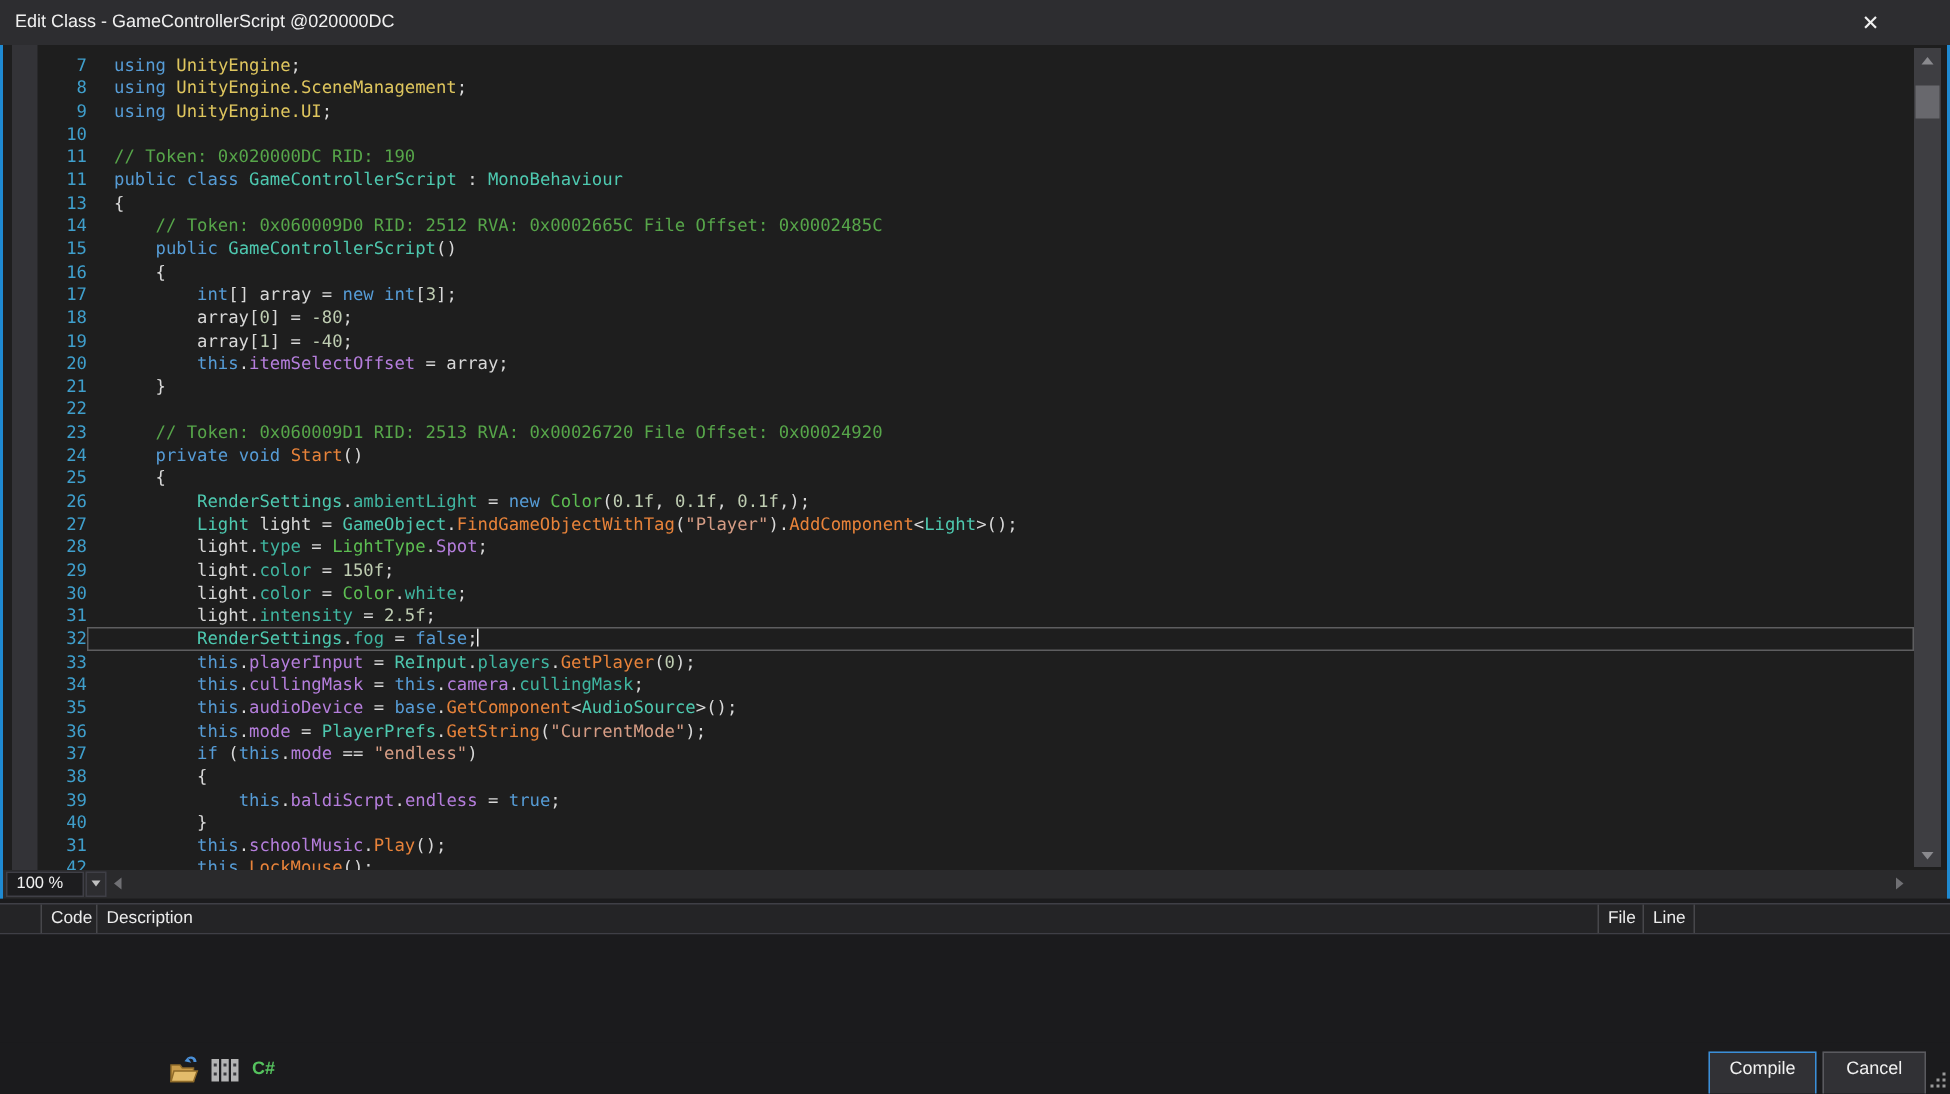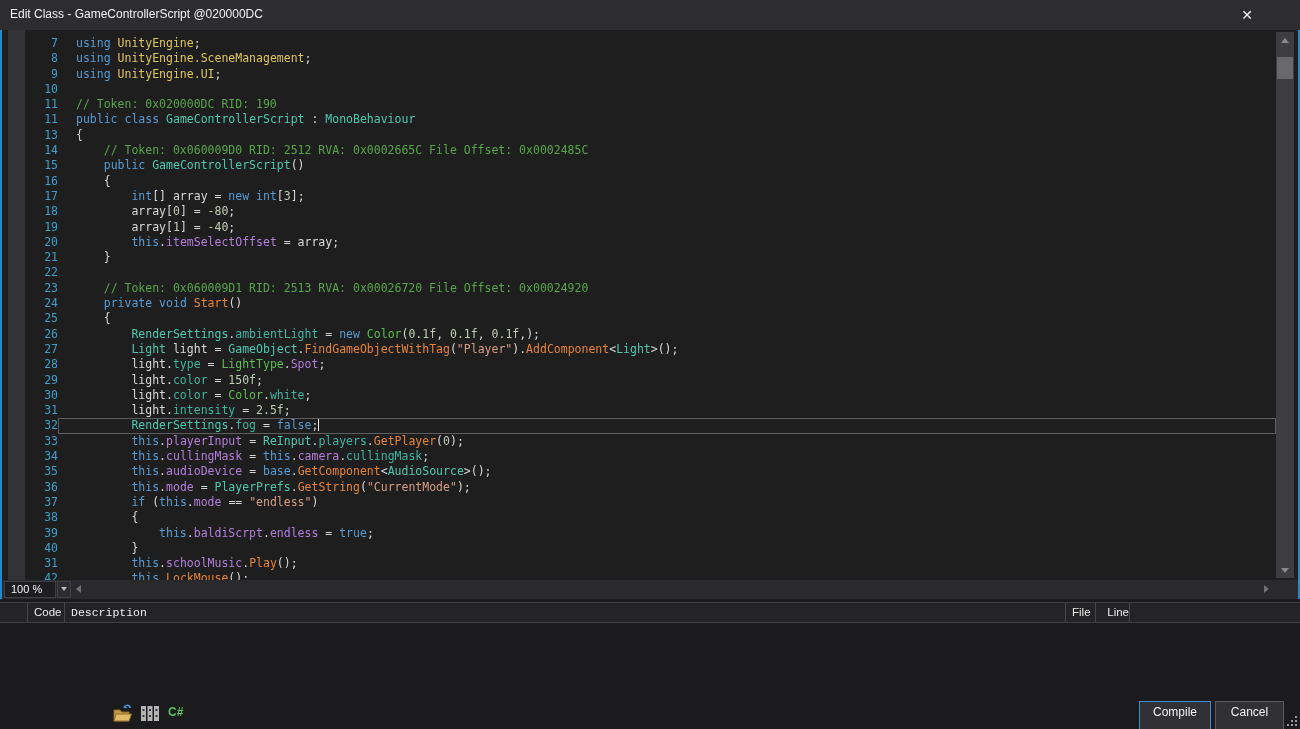--- a/index.html
+++ b/index.html
@@ -49,23 +49,23 @@
               border-top:4px solid transparent; border-bottom:4px solid transparent; border-right:5px solid #707074; }
   .tri-right { position:absolute; left:1262px; top:5px; width:0; height:0;
                border-top:4px solid transparent; border-bottom:4px solid transparent; border-left:5px solid #707074; }
 
   
   .errheader { position:absolute; left:0; top:602px; width:1300px; height:21px; background:#242426;
                border-top:1px solid #3F3F46; border-bottom:1px solid #3F3F46; display:flex; }
   .hcell { border-right:1px solid #47474B; font-size:11.5px; color:#ECECEC; line-height:19px; padding-left:6px; }
   .col-0 { width:28px; padding-left:0; }
   .col-1 { width:37px; }
-  .col-2 { width:1001px;font-family:Liberation Mono, monospace; }
+  .col-2 { width:1001px; }
   .col-3 { width:30px; }
-  .col-4 { width:34px;text-align:right; }
+  .col-4 { width:34px; }
   .hfill { flex:1; border-right:none; }
   .errbody { position:absolute; left:0; top:623px; width:1300px; height:72px; background:#1B1B1D; }
 
   
   .filecombo { position:absolute; left:4px; top:702px; width:101px; height:21px;
                background:#2A2A2E; border:1px solid #3F3F46;margin-top:44px; }
   .filecombo .val { position:absolute; left:6px; top:2px; font-size:11.5px; color:#F1F1F1; }
   .filecombo .arrowbox { position:absolute; right:0; top:0; width:15px; height:19px;
                          background:#3A3A3E; border-left:1px solid #3F3F46; }
   .ico { position:absolute; top:703px; }

